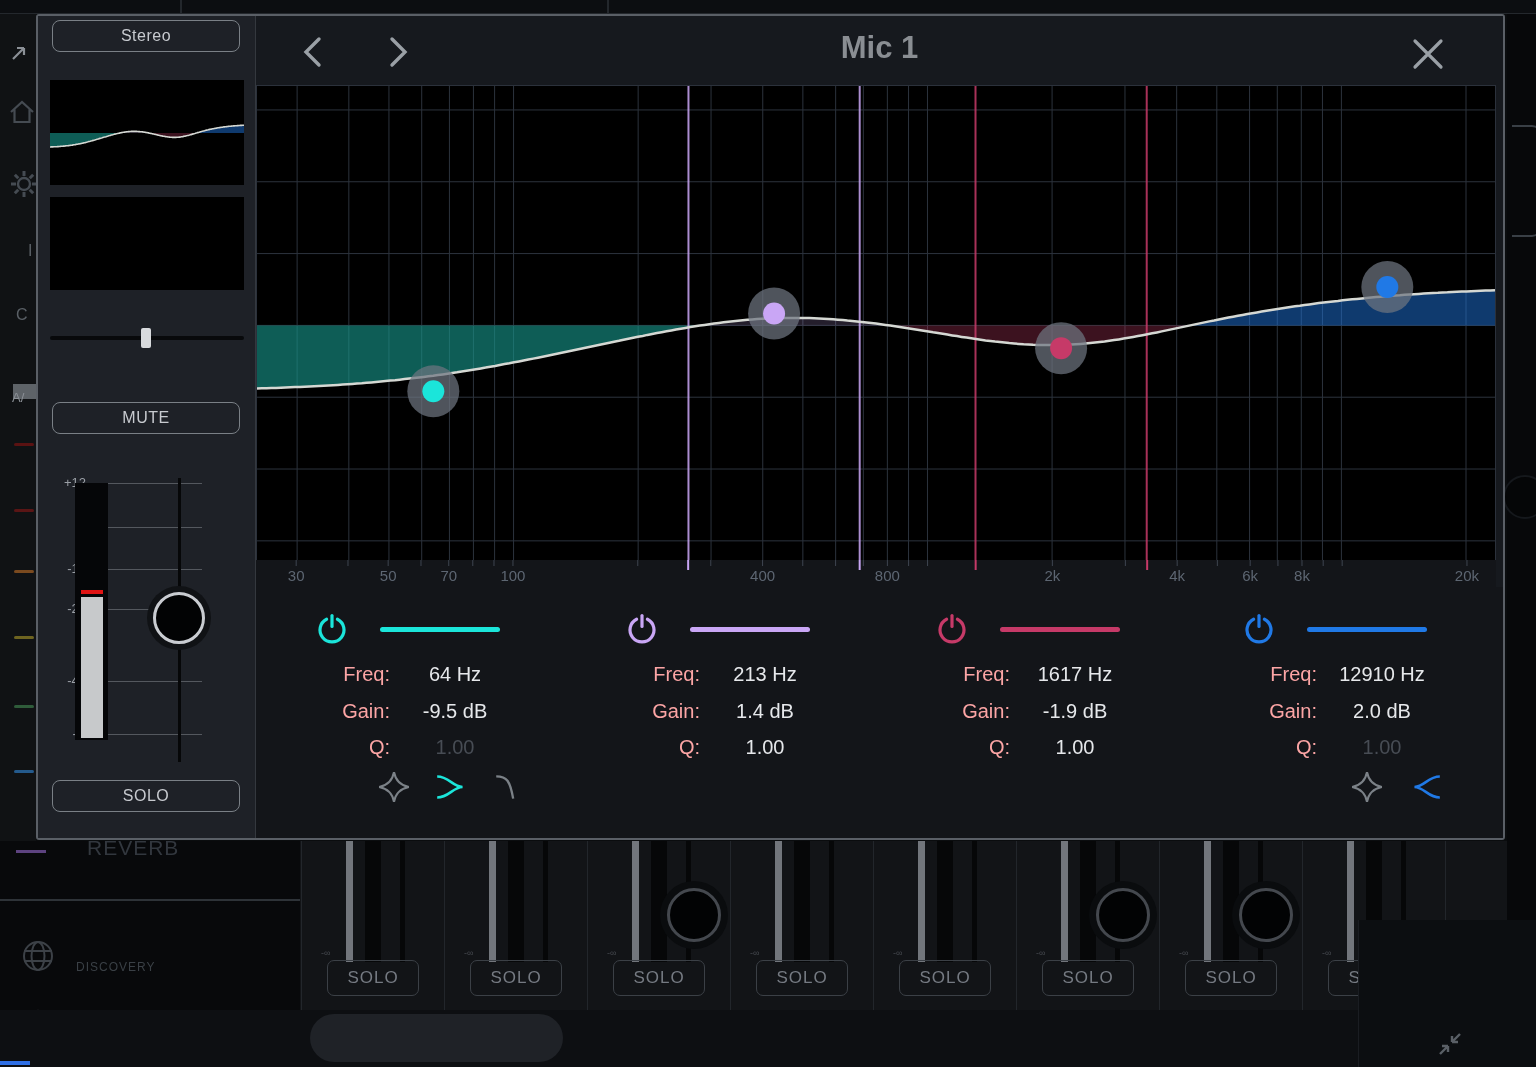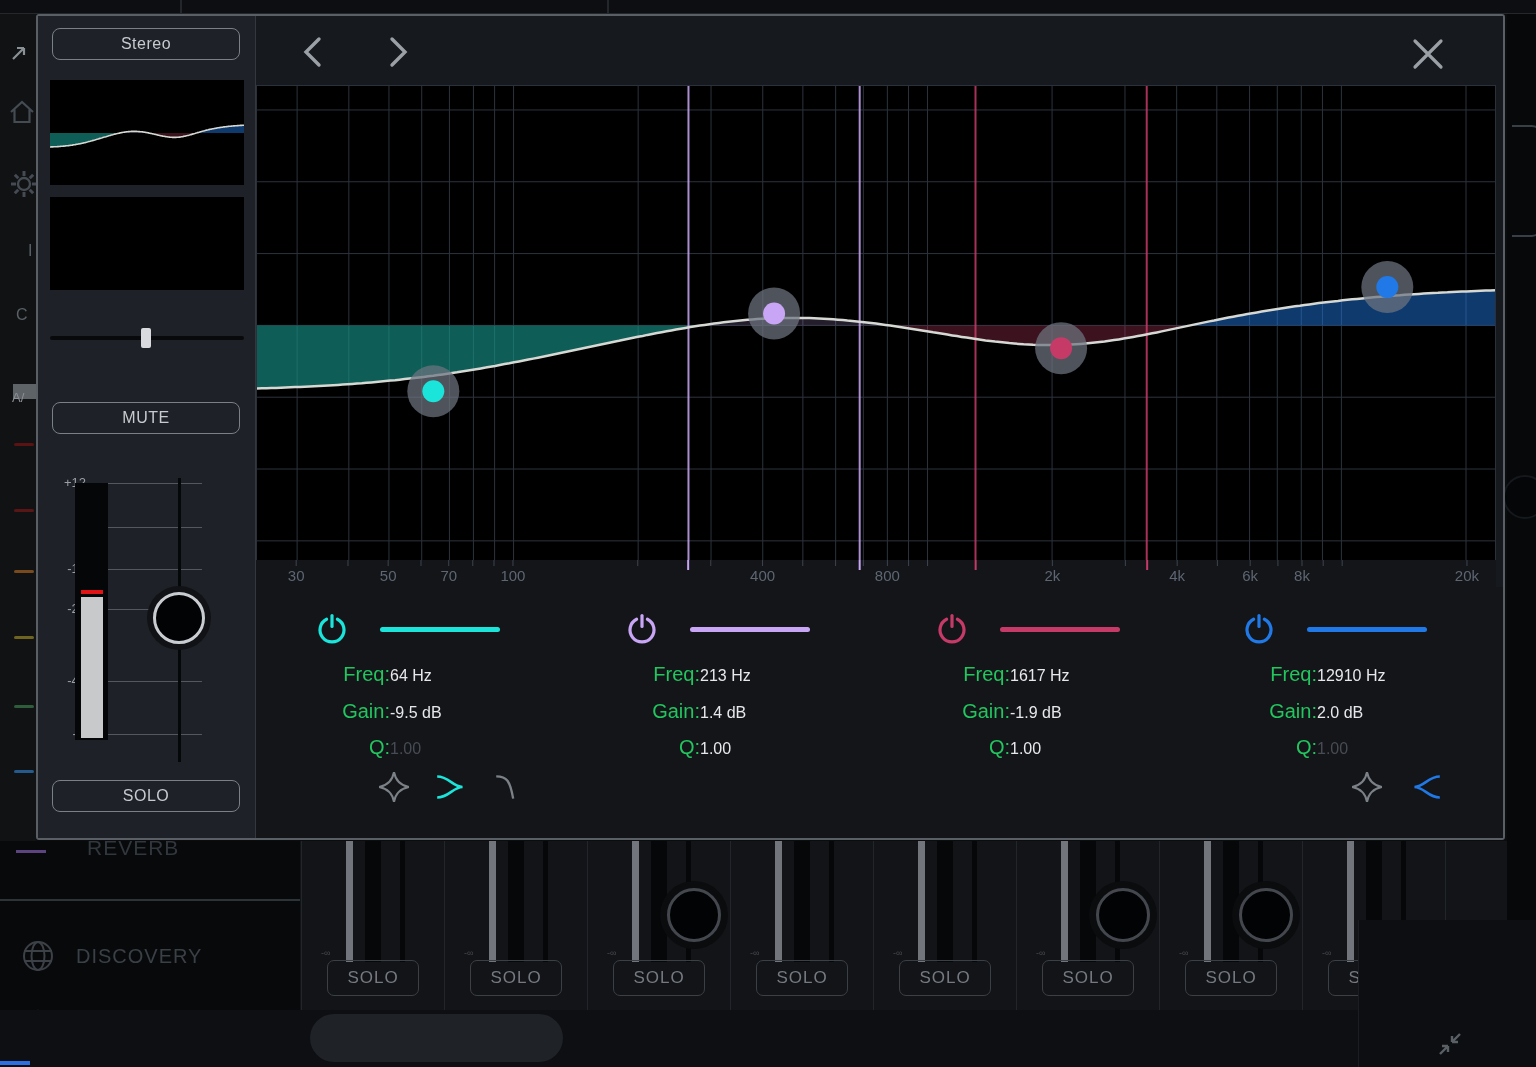--- a/index.html
+++ b/index.html
@@ -12,21 +12,21 @@
   .side-ic{left:8px;width:22px;height:22px;color:#434950;}
   .side-letter{color:#5a6066;font-size:16px;}
   .side-dash{left:14px;width:20px;height:3px;border-radius:2px;}
   #side-bar-nub{left:13px;top:370px;width:23px;height:15px;background:#5e6368;}
   #bl-panel{left:0;top:841px;width:300px;height:226px;background:#08090b;}
   #reverb-dash{left:16px;top:850px;width:30px;height:3px;background:#5d4380;}
   #reverb-label{left:87px;top:836px;color:#32373e;font-size:21px;letter-spacing:1px;}
   #bl-divider{left:0;top:899px;width:897px;height:2px;background:#2e3338;}
   #discovery-row{left:20px;top:938px;}
   #logout-row{left:20px;top:1006px;}
-  .bl-item{display:flex;align-items:center;gap:20px;color:#3a4046;font-size:20px;letter-spacing:1px;}
+  .bl-item{display:flex;align-items:flex-end;gap:20px;color:#3a4046;font-size:12px;letter-spacing:1px;}
   .bl-item svg{color:#3c4147;}
   
   #mixer{left:300px;top:841px;width:1236px;height:169px;background:#121417;}
   .strip-sep{top:841px;width:1px;height:169px;background:#22262b;}
   .meter-bar{top:841px;}
   .meter-min{color:#45494f;font-size:9px;top:948px;}
   .bg-solo{top:960px;width:92px;height:36px;border:1px solid #3b4046;border-radius:7px;
     background:transparent;color:#757a82;font-size:17px;letter-spacing:1px;display:flex;align-items:center;justify-content:center;}
   .bg-knob{width:54px;height:54px;border-radius:50%;background:#020304;border:3px solid #44484e;
     box-shadow:0 0 0 7px #0a0c0e;}
@@ -60,22 +60,22 @@
   #meter-fill{left:43px;top:581px;width:22px;height:141px;background:#c7c9cb;}
   #meter-peak{left:43px;top:574px;width:22px;height:4px;background:#e01414;}
   #fader-track{left:140px;top:462px;width:3px;height:284px;background:#060708;}
   #fader-knob{left:115px;top:576px;width:52px;height:52px;border-radius:50%;background:#020304;
     border:3px solid #c9ccd1;box-shadow:0 0 0 6px #101215;cursor:pointer;}
   
   .band-col{top:571px;width:260px;height:251px;}
   .pwr{left:28px;top:26px;width:32px;height:32px;cursor:pointer;}
   .band-line{left:92px;top:40px;width:120px;height:5px;border-radius:3px;background:currentColor;}
   .brow{position:absolute;left:0;width:260px;display:flex;align-items:baseline;}
-  .blabel{width:102px;text-align:right;color:#22c55e;font-size:20px;}
-  .bvalue{width:130px;color:#e6e8eb;font-size:16px;}
+  .blabel{width:102px;text-align:right;color:#fca5a5;font-size:20px;}
+  .bvalue{width:130px;text-align:center;color:#e6e8eb;font-size:20px;}
   .q-dim{color:#474c54;}
   .ficons{position:absolute;top:182px;display:flex;gap:22px;}
   .ficon{width:36px;height:36px;color:#7b8187;cursor:pointer;}
   .ficon.active{}
   text{font-family:"Liberation Sans","DejaVu Sans",sans-serif;}
 </style>
 </head>
 <body>
 
 <div id="topstrip" class="abs">
@@ -151,21 +151,21 @@
 </div>
 <div id="blue-corner" class="abs"></div>
 
 <div id="right-edge" class="abs"></div>
 <div id="bg-btn-outline" class="abs"></div>
 <div id="bg-knob-half" class="abs"></div>
 
 <div id="dialog" class="abs">
 
   <div id="dlg-left" class="abs">
-    <button class="abs pill-btn" style="top:12px">Stereo</button>
+    <button class="abs pill-btn" style="top:4px">Stereo</button>
     <div class="abs thumb" style="top:64px;height:105px">
       <svg id="thumb-svg" width="194" height="105" viewBox="0 0 194 105">
           <path d="M0.0 53.0 L0.0 67.0 L0.7 67.0 L1.5 66.9 L2.2 66.9 L3.0 66.9 L3.7 66.8 L4.5 66.8 L5.2 66.8 L6.0 66.7 L6.7 66.7 L7.5 66.6 L8.2 66.6 L9.0 66.5 L9.7 66.5 L10.4 66.4 L11.2 66.3 L11.9 66.3 L12.7 66.2 L13.4 66.1 L14.2 66.1 L14.9 66.0 L15.7 65.9 L16.4 65.8 L17.2 65.7 L17.9 65.7 L18.7 65.6 L19.4 65.5 L20.1 65.4 L20.9 65.3 L21.6 65.2 L22.4 65.1 L23.1 64.9 L23.9 64.8 L24.6 64.7 L25.4 64.6 L26.1 64.4 L26.9 64.3 L27.6 64.2 L28.4 64.0 L29.1 63.9 L29.8 63.7 L30.6 63.6 L31.3 63.4 L32.1 63.2 L32.8 63.1 L33.6 62.9 L34.3 62.7 L35.1 62.6 L35.8 62.4 L36.6 62.2 L37.3 62.0 L38.1 61.8 L38.8 61.6 L39.5 61.4 L40.3 61.2 L41.0 61.0 L41.8 60.8 L42.5 60.6 L43.3 60.4 L44.0 60.2 L44.8 60.0 L45.5 59.7 L46.3 59.5 L47.0 59.3 L47.8 59.1 L48.5 58.9 L49.2 58.6 L50.0 58.4 L50.7 58.2 L51.5 58.0 L52.2 57.8 L53.0 57.5 L53.7 57.3 L54.5 57.1 L55.2 56.9 L56.0 56.7 L56.7 56.4 L57.5 56.2 L58.2 56.0 L58.9 55.8 L59.7 55.6 L60.4 55.4 L61.2 55.1 L61.9 54.9 L62.7 54.7 L63.4 54.5 L64.2 54.3 L64.9 54.1 L65.7 54.0 L66.4 53.8 L67.2 53.6 L67.9 53.4 L68.6 53.2 L69.4 53.1 L69.6 53.0 L69.6 53.0 Z" fill="rgba(23,150,138,0.62)" stroke="none"></path>
           <path d="M69.6 53.0 L69.6 53.0 L70.1 52.9 L70.9 52.8 L71.6 52.6 L72.4 52.5 L73.1 52.3 L73.9 52.2 L74.6 52.1 L75.4 52.0 L76.1 51.9 L76.9 51.8 L77.6 51.7 L78.3 51.6 L79.1 51.6 L79.8 51.5 L80.6 51.5 L81.3 51.4 L82.1 51.4 L82.8 51.4 L83.6 51.4 L84.3 51.4 L85.1 51.4 L85.8 51.4 L86.6 51.4 L87.3 51.5 L88.0 51.5 L88.8 51.6 L89.5 51.6 L90.3 51.7 L91.0 51.8 L91.8 51.8 L92.5 51.9 L93.3 52.0 L94.0 52.1 L94.8 52.3 L95.5 52.4 L96.3 52.5 L97.0 52.6 L97.7 52.8 L98.5 52.9 L99.0 53.0 L99.0 53.0 Z" fill="rgba(201,166,245,0.18)" stroke="none"></path>
           <path d="M99.0 53.0 L99.0 53.0 L99.2 53.1 L100.0 53.2 L100.7 53.4 L101.5 53.5 L102.2 53.7 L103.0 53.9 L103.7 54.0 L104.5 54.2 L105.2 54.4 L106.0 54.5 L106.7 54.7 L107.4 54.9 L108.2 55.1 L108.9 55.2 L109.7 55.4 L110.4 55.6 L111.2 55.7 L111.9 55.9 L112.7 56.1 L113.4 56.2 L114.2 56.3 L114.9 56.5 L115.7 56.6 L116.4 56.7 L117.1 56.8 L117.9 57.0 L118.6 57.0 L119.4 57.1 L120.1 57.2 L120.9 57.3 L121.6 57.3 L122.4 57.4 L123.1 57.4 L123.9 57.4 L124.6 57.4 L125.4 57.4 L126.1 57.4 L126.8 57.3 L127.6 57.3 L128.3 57.2 L129.1 57.1 L129.8 57.1 L130.6 57.0 L131.3 56.8 L132.1 56.7 L132.8 56.6 L133.6 56.4 L134.3 56.3 L135.1 56.1 L135.8 56.0 L136.5 55.8 L137.3 55.6 L138.0 55.4 L138.8 55.2 L139.5 55.0 L140.3 54.8 L141.0 54.6 L141.8 54.4 L142.5 54.1 L143.3 53.9 L144.0 53.7 L144.8 53.5 L145.5 53.3 L146.2 53.0 L146.2 53.0 Z" fill="rgba(198,58,104,0.30)" stroke="none"></path>
           <path d="M146.2 53.0 L146.2 53.0 L146.2 53.0 L147.0 52.8 L147.7 52.6 L148.5 52.4 L149.2 52.2 L150.0 51.9 L150.7 51.7 L151.5 51.5 L152.2 51.3 L153.0 51.1 L153.7 50.9 L154.5 50.7 L155.2 50.5 L155.9 50.3 L156.7 50.1 L157.4 50.0 L158.2 49.8 L158.9 49.6 L159.7 49.4 L160.4 49.3 L161.2 49.1 L161.9 49.0 L162.7 48.8 L163.4 48.7 L164.2 48.5 L164.9 48.4 L165.6 48.2 L166.4 48.1 L167.1 48.0 L167.9 47.8 L168.6 47.7 L169.4 47.6 L170.1 47.5 L170.9 47.4 L171.6 47.3 L172.4 47.2 L173.1 47.0 L173.9 46.9 L174.6 46.9 L175.3 46.8 L176.1 46.7 L176.8 46.6 L177.6 46.5 L178.3 46.4 L179.1 46.3 L179.8 46.3 L180.6 46.2 L181.3 46.1 L182.1 46.0 L182.8 46.0 L183.6 45.9 L184.3 45.9 L185.0 45.8 L185.8 45.7 L186.5 45.7 L187.3 45.6 L188.0 45.6 L188.8 45.5 L189.5 45.5 L190.3 45.4 L191.0 45.4 L191.8 45.4 L192.5 45.3 L193.3 45.3 L194.0 45.3 L194.0 53.0 Z" fill="rgba(32,121,230,0.48)" stroke="none"></path>
           <path d="M0.0 67.0 L0.7 67.0 L1.5 66.9 L2.2 66.9 L3.0 66.9 L3.7 66.8 L4.5 66.8 L5.2 66.8 L6.0 66.7 L6.7 66.7 L7.5 66.6 L8.2 66.6 L9.0 66.5 L9.7 66.5 L10.4 66.4 L11.2 66.3 L11.9 66.3 L12.7 66.2 L13.4 66.1 L14.2 66.1 L14.9 66.0 L15.7 65.9 L16.4 65.8 L17.2 65.7 L17.9 65.7 L18.7 65.6 L19.4 65.5 L20.1 65.4 L20.9 65.3 L21.6 65.2 L22.4 65.1 L23.1 64.9 L23.9 64.8 L24.6 64.7 L25.4 64.6 L26.1 64.4 L26.9 64.3 L27.6 64.2 L28.4 64.0 L29.1 63.9 L29.8 63.7 L30.6 63.6 L31.3 63.4 L32.1 63.2 L32.8 63.1 L33.6 62.9 L34.3 62.7 L35.1 62.6 L35.8 62.4 L36.6 62.2 L37.3 62.0 L38.1 61.8 L38.8 61.6 L39.5 61.4 L40.3 61.2 L41.0 61.0 L41.8 60.8 L42.5 60.6 L43.3 60.4 L44.0 60.2 L44.8 60.0 L45.5 59.7 L46.3 59.5 L47.0 59.3 L47.8 59.1 L48.5 58.9 L49.2 58.6 L50.0 58.4 L50.7 58.2 L51.5 58.0 L52.2 57.8 L53.0 57.5 L53.7 57.3 L54.5 57.1 L55.2 56.9 L56.0 56.7 L56.7 56.4 L57.5 56.2 L58.2 56.0 L58.9 55.8 L59.7 55.6 L60.4 55.4 L61.2 55.1 L61.9 54.9 L62.7 54.7 L63.4 54.5 L64.2 54.3 L64.9 54.1 L65.7 54.0 L66.4 53.8 L67.2 53.6 L67.9 53.4 L68.6 53.2 L69.4 53.1 L70.1 52.9 L70.9 52.8 L71.6 52.6 L72.4 52.5 L73.1 52.3 L73.9 52.2 L74.6 52.1 L75.4 52.0 L76.1 51.9 L76.9 51.8 L77.6 51.7 L78.3 51.6 L79.1 51.6 L79.8 51.5 L80.6 51.5 L81.3 51.4 L82.1 51.4 L82.8 51.4 L83.6 51.4 L84.3 51.4 L85.1 51.4 L85.8 51.4 L86.6 51.4 L87.3 51.5 L88.0 51.5 L88.8 51.6 L89.5 51.6 L90.3 51.7 L91.0 51.8 L91.8 51.8 L92.5 51.9 L93.3 52.0 L94.0 52.1 L94.8 52.3 L95.5 52.4 L96.3 52.5 L97.0 52.6 L97.7 52.8 L98.5 52.9 L99.2 53.1 L100.0 53.2 L100.7 53.4 L101.5 53.5 L102.2 53.7 L103.0 53.9 L103.7 54.0 L104.5 54.2 L105.2 54.4 L106.0 54.5 L106.7 54.7 L107.4 54.9 L108.2 55.1 L108.9 55.2 L109.7 55.4 L110.4 55.6 L111.2 55.7 L111.9 55.9 L112.7 56.1 L113.4 56.2 L114.2 56.3 L114.9 56.5 L115.7 56.6 L116.4 56.7 L117.1 56.8 L117.9 57.0 L118.6 57.0 L119.4 57.1 L120.1 57.2 L120.9 57.3 L121.6 57.3 L122.4 57.4 L123.1 57.4 L123.9 57.4 L124.6 57.4 L125.4 57.4 L126.1 57.4 L126.8 57.3 L127.6 57.3 L128.3 57.2 L129.1 57.1 L129.8 57.1 L130.6 57.0 L131.3 56.8 L132.1 56.7 L132.8 56.6 L133.6 56.4 L134.3 56.3 L135.1 56.1 L135.8 56.0 L136.5 55.8 L137.3 55.6 L138.0 55.4 L138.8 55.2 L139.5 55.0 L140.3 54.8 L141.0 54.6 L141.8 54.4 L142.5 54.1 L143.3 53.9 L144.0 53.7 L144.8 53.5 L145.5 53.3 L146.2 53.0 L147.0 52.8 L147.7 52.6 L148.5 52.4 L149.2 52.2 L150.0 51.9 L150.7 51.7 L151.5 51.5 L152.2 51.3 L153.0 51.1 L153.7 50.9 L154.5 50.7 L155.2 50.5 L155.9 50.3 L156.7 50.1 L157.4 50.0 L158.2 49.8 L158.9 49.6 L159.7 49.4 L160.4 49.3 L161.2 49.1 L161.9 49.0 L162.7 48.8 L163.4 48.7 L164.2 48.5 L164.9 48.4 L165.6 48.2 L166.4 48.1 L167.1 48.0 L167.9 47.8 L168.6 47.7 L169.4 47.6 L170.1 47.5 L170.9 47.4 L171.6 47.3 L172.4 47.2 L173.1 47.0 L173.9 46.9 L174.6 46.9 L175.3 46.8 L176.1 46.7 L176.8 46.6 L177.6 46.5 L178.3 46.4 L179.1 46.3 L179.8 46.3 L180.6 46.2 L181.3 46.1 L182.1 46.0 L182.8 46.0 L183.6 45.9 L184.3 45.9 L185.0 45.8 L185.8 45.7 L186.5 45.7 L187.3 45.6 L188.0 45.6 L188.8 45.5 L189.5 45.5 L190.3 45.4 L191.0 45.4 L191.8 45.4 L192.5 45.3 L193.3 45.3 L194.0 45.3" fill="none" stroke="#d5d8d3" stroke-width="1.6"></path>
         </svg>
     </div>
     <div class="abs thumb" style="top:181px;height:93px"></div>
@@ -195,20 +195,21 @@
     <button class="abs pill-btn" style="top:764px">SOLO</button>
   </div>
 
   <div id="titlebar" class="abs"></div>
   <svg class="abs navbtn" style="left:258px" viewBox="0 0 34 36">
     <path d="M23 5 L10 18 L23 31" fill="none" stroke="currentColor" stroke-width="3.4" stroke-linecap="round"></path>
     </svg>
   <svg class="abs navbtn" style="left:343px" viewBox="0 0 34 36">
     <path d="M11 5 L24 18 L11 31" fill="none" stroke="currentColor" stroke-width="3.4" stroke-linecap="round"></path>
     </svg>
+  <div id="dlg-title" class="abs">Mic 1</div>
   <svg id="close-btn" class="abs" viewBox="0 0 36 36">
     <path d="M5 5 L31 31 M31 5 L5 31" fill="none" stroke="currentColor" stroke-width="3.2" stroke-linecap="round"></path>
     </svg>
 
   <div id="graph" class="abs">
     <svg id="graph-svg" width="1238" height="474" viewBox="0 0 1238 474">
         <line x1="40.11379057064425" x2="40.11379057064425" y1="0" y2="474" stroke="#2c333d" stroke-width="1"></line>
         <line x1="91.82946121088644" x2="91.82946121088644" y1="0" y2="474" stroke="#2c333d" stroke-width="1"></line>
         <line x1="131.9432517815306" x2="131.9432517815306" y1="0" y2="474" stroke="#2c333d" stroke-width="1"></line>
         <line x1="164.71860514788526" x2="164.71860514788526" y1="0" y2="474" stroke="#2c333d" stroke-width="1"></line>

